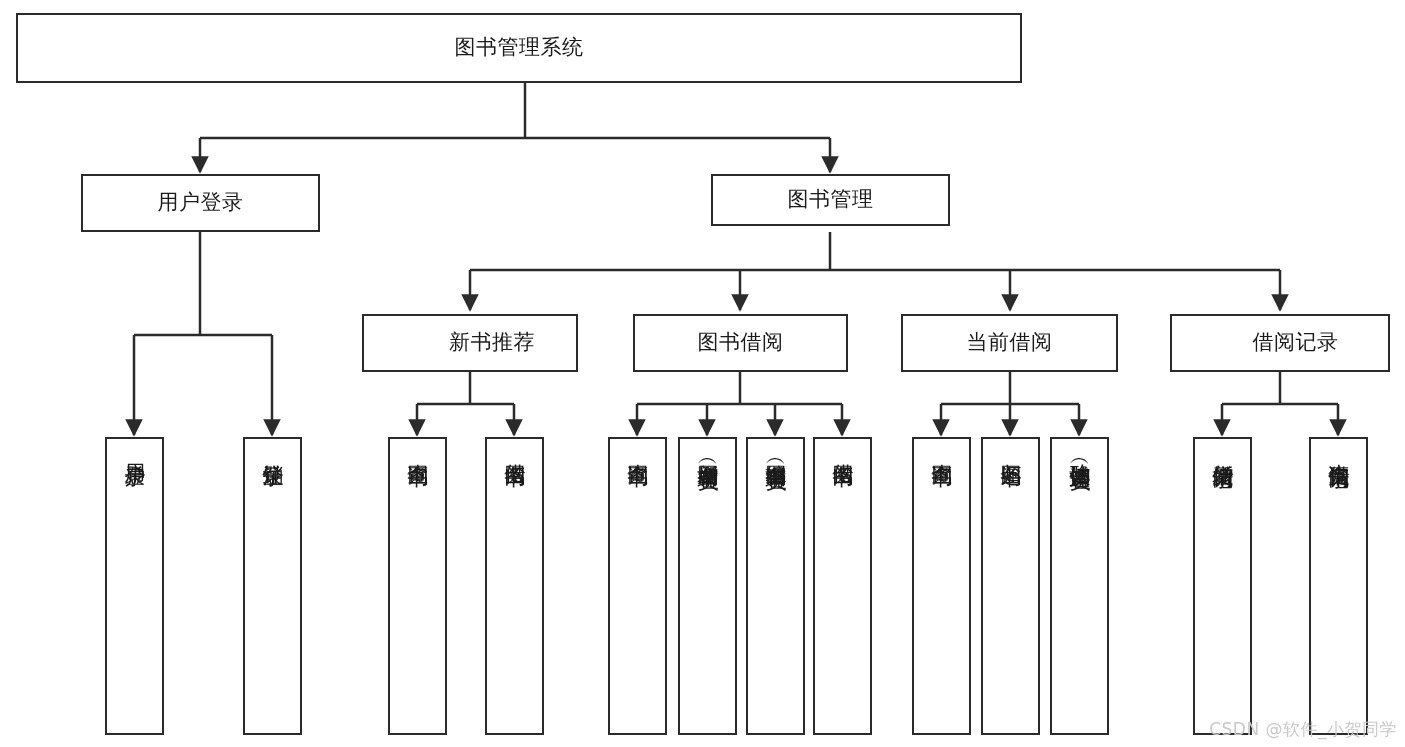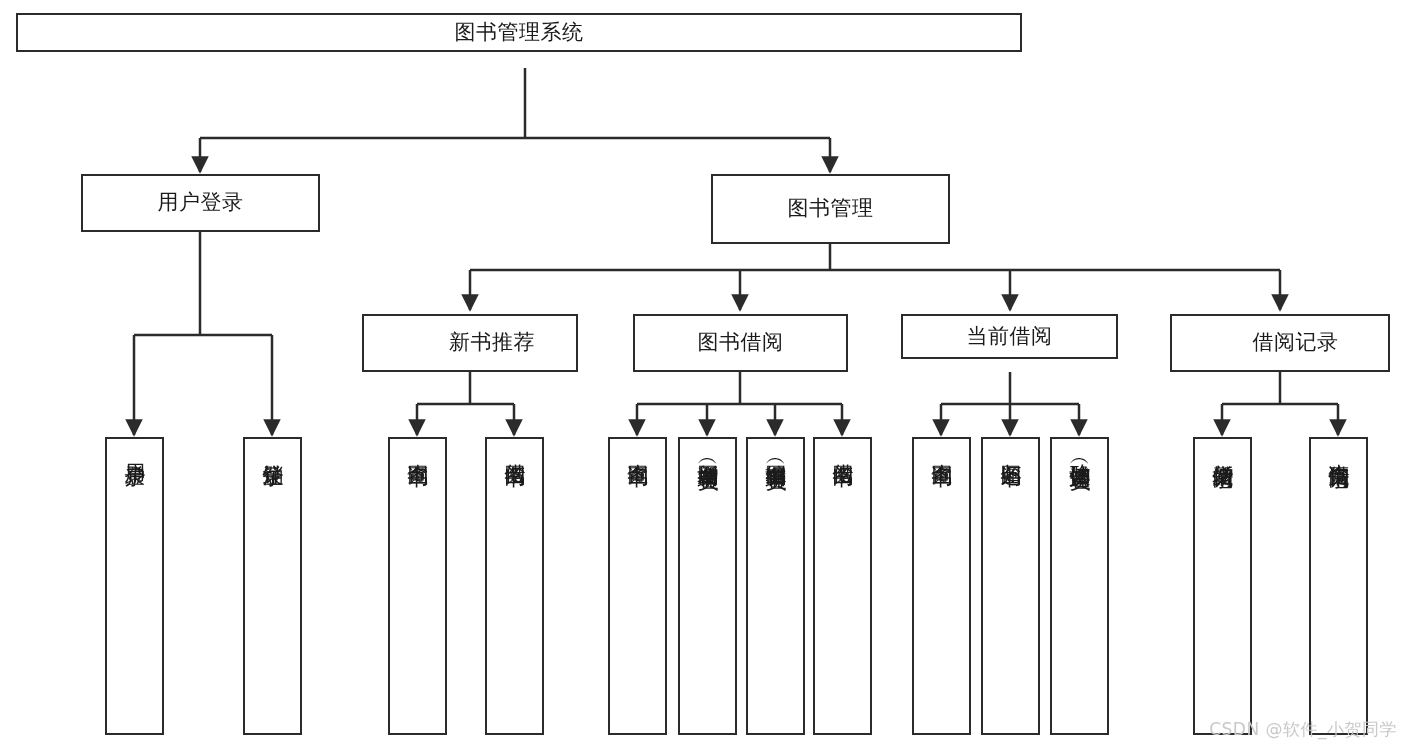--- a/index.html
+++ b/index.html
@@ -119,38 +119,38 @@
       <path d="M 1010 404 L 1010 435" marker-end="url(#arrow)"></path>
       <path d="M 1079 404 L 1079 435" marker-end="url(#arrow)"></path>
 
       <path d="M 1280 372 L 1280 404"></path>
       <path d="M 1222 404 L 1338 404"></path>
       <path d="M 1222 404 L 1222 435" marker-end="url(#arrow)"></path>
       <path d="M 1338 404 L 1338 435" marker-end="url(#arrow)"></path>
     </g>
   </svg>
 
-  <div class="node node-h" style="left:16px; top:13px; width:1006px; height:39px;">
+  <div class="node node-h" style="left:16px; top:13px; width:1006px; height:70px;">
     <span class="node-label">图书管理系统</span>
   </div>
 
   <div class="node node-h" style="left:81px; top:174px; width:239px; height:58px;">
     <span class="node-label">用户登录</span>
   </div>
-  <div class="node node-h" style="left:711px; top:174px; width:239px; height:70px;">
+  <div class="node node-h" style="left:711px; top:174px; width:239px; height:52px;">
     <span class="node-label">图书管理</span>
   </div>
 
   <div class="node node-h" style="left:362px; top:314px; width:216px; height:58px;padding-left:44px;">
     <span class="node-label">新书推荐</span>
   </div>
   <div class="node node-h" style="left:633px; top:314px; width:215px; height:58px;justify-content:center;">
     <span class="node-label">图书借阅</span>
   </div>
-  <div class="node node-h" style="left:901px; top:314px; width:217px; height:45px;">
+  <div class="node node-h" style="left:901px; top:314px; width:217px; height:58px;">
     <span class="node-label">当前借阅</span>
   </div>
   <div class="node node-h" style="left:1170px; top:314px; width:220px; height:58px;padding-left:31px;">
     <span class="node-label">借阅记录</span>
   </div>
 
   <div class="node node-v" style="left:105px; top:437px; width:59px; height:298px;">
     <span class="node-label">用户登录</span>
   </div>
   <div class="node node-v" style="left:243px; top:437px; width:59px; height:298px;">

